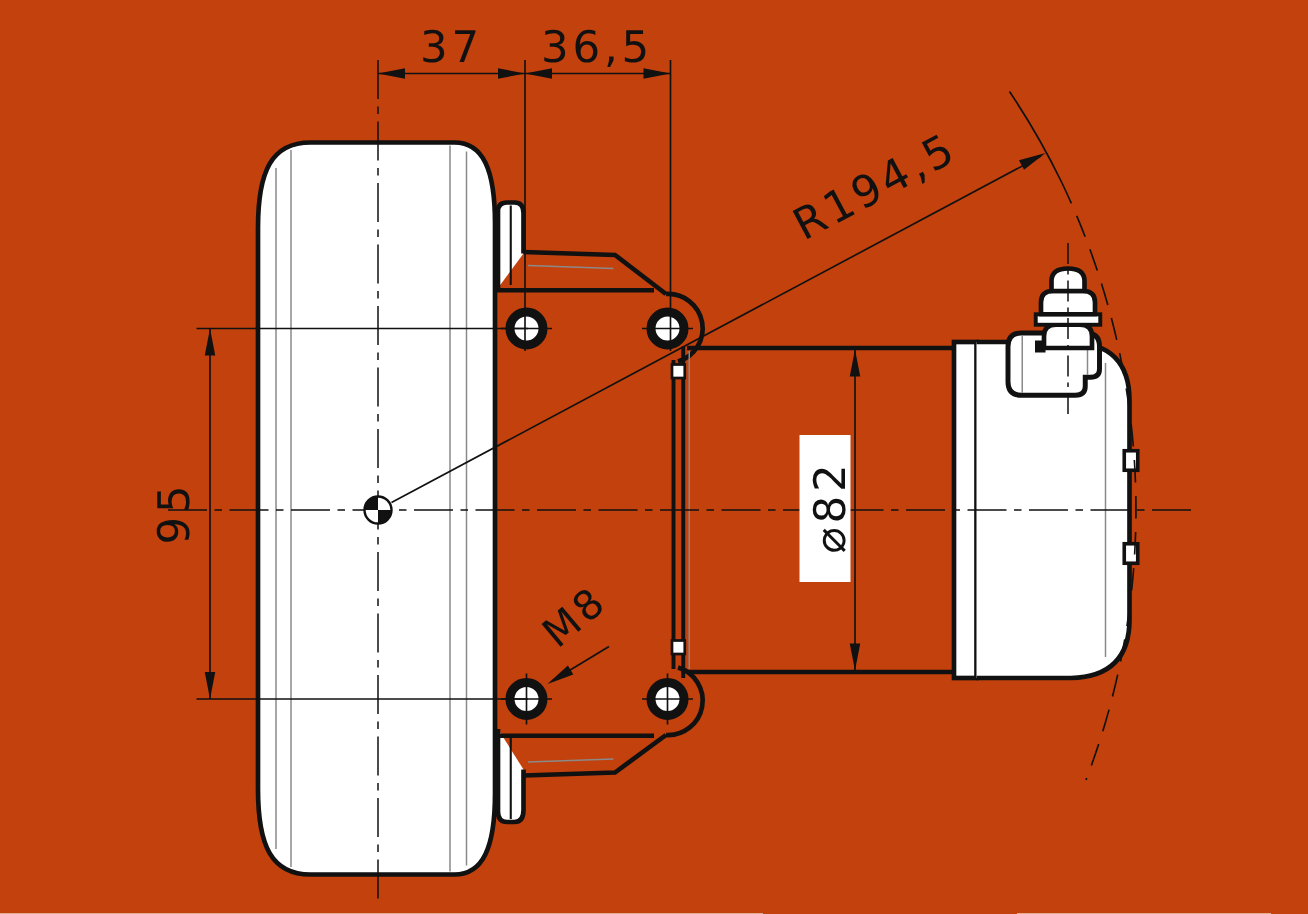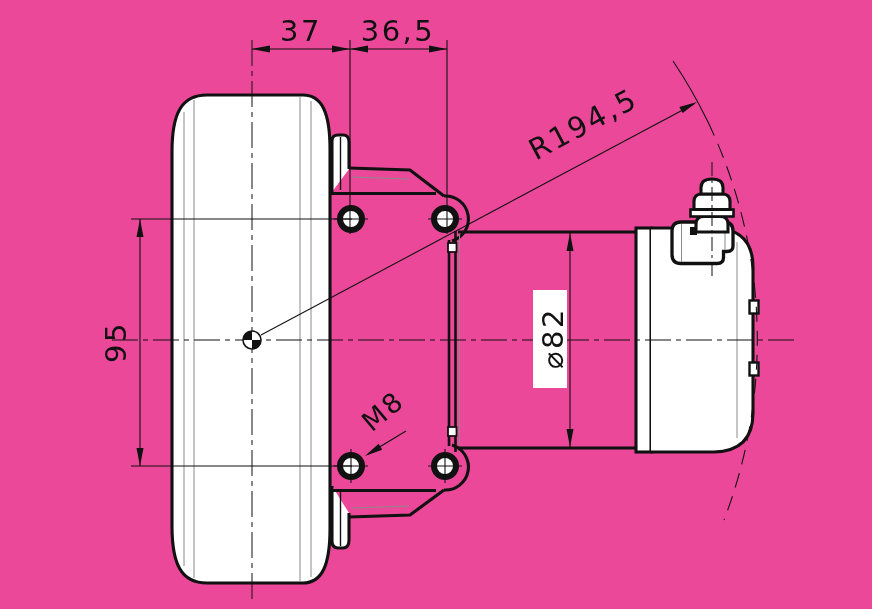--- a/index.html
+++ b/index.html
@@ -1,16 +1,16 @@
 <!DOCTYPE html>
 <html><head>
 <meta charset="utf-8">
 <style>
   html,body{margin:0;padding:0;background:#ffffff;}
-  .canvas{position:relative;width:872px;height:609px;background:#ec4899;overflow:hidden;
+  .canvas{position:relative;width:872px;height:609px;background:#c2410c;overflow:hidden;
           font-family:"DejaVu Sans", sans-serif;}
   svg{display:block;}
   text{fill:#111;font-family:"DejaVu Sans", sans-serif;letter-spacing:2.5px;}
   .dimtxt{font-size:29px;}
   .ink{stroke:#111;fill:none;}
   .w3{stroke-width:3.1;}
   .w26{stroke-width:2.6;}
   .thin{stroke-width:1.1;}
   .lt{stroke:#8a8a8a;stroke-width:1;}
   .fw{fill:#ffffff;}

